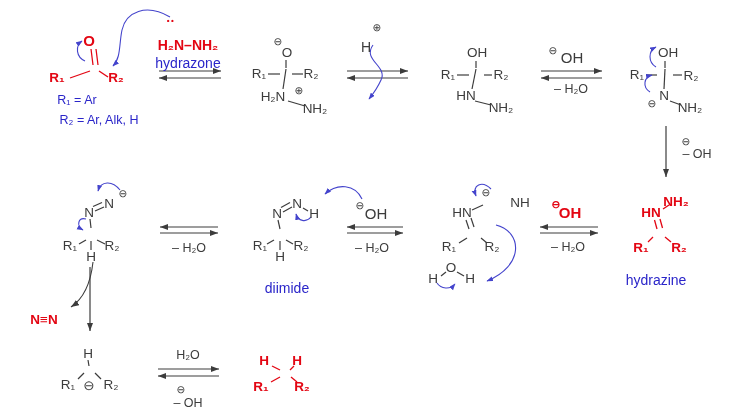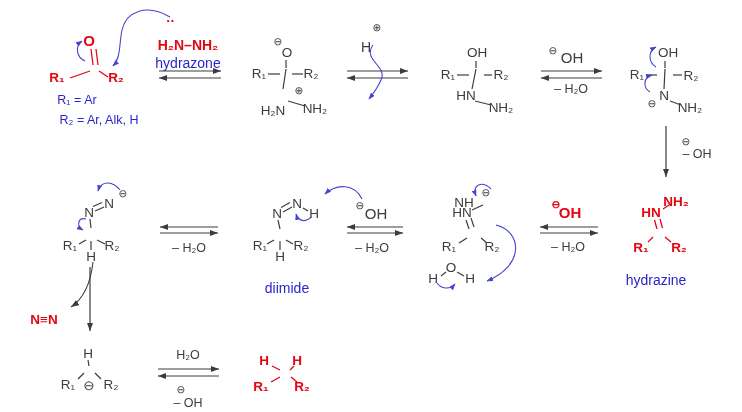--- a/index.html
+++ b/index.html
@@ -175,21 +175,21 @@
   <div class="lbl blue sm" style="left:99px;top:120px">R₂ = Ar, Alk, H</div>
 
   <div class="lbl red tiny" style="left:171px;top:21px">••</div>
   <div class="lbl red lbl14" style="left:188px;top:33px">H₂N–NH₂</div>
   <div class="lbl blue lbl14" style="left:188px;top:51px">hydrazone</div>
 
   <div class="lbl chg" style="left:278px;top:41px">⊖</div>
   <div class="lbl" style="left:287px;top:53px">O</div>
   <div class="lbl" style="left:259px;top:74px">R₁</div>
   <div class="lbl" style="left:311px;top:74px">R₂</div>
-  <div class="lbl" style="left:273px;top:111px">H₂N</div>
+  <div class="lbl" style="left:273px;top:97px">H₂N</div>
   <div class="lbl chg" style="left:299px;top:90px">⊕</div>
   <div class="lbl" style="left:315px;top:109px">NH₂</div>
 
   <div class="lbl lbl14" style="left:366px;top:35px">H</div>
   <div class="lbl chg" style="left:377px;top:27px">⊕</div>
 
   <div class="lbl" style="left:477px;top:53px">OH</div>
   <div class="lbl" style="left:448px;top:75px">R₁</div>
   <div class="lbl" style="left:501px;top:75px">R₂</div>
   <div class="lbl" style="left:466px;top:96px">HN</div>
@@ -213,21 +213,21 @@
   <div class="lbl red" style="left:651px;top:213px">HN</div>
   <div class="lbl red" style="left:641px;top:248px">R₁</div>
   <div class="lbl red" style="left:679px;top:248px">R₂</div>
   <div class="lbl blue lbl14" style="left:656px;top:268px">hydrazine</div>
 
   <div class="lbl red chg" style="left:556px;top:204px">⊖</div>
   <div class="lbl red lg" style="left:570px;top:212px">OH</div>
   <div class="lbl sm" style="left:568px;top:247px">– H₂O</div>
 
   <div class="lbl chg" style="left:486px;top:192px">⊖</div>
-  <div class="lbl" style="left:464px;top:203px">NH</div>
+  <div class="lbl" style="left:520px;top:203px">NH</div>
   <div class="lbl" style="left:462px;top:213px">HN</div>
   <div class="lbl" style="left:449px;top:247px">R₁</div>
   <div class="lbl" style="left:492px;top:247px">R₂</div>
   <div class="lbl" style="left:451px;top:268px">O</div>
   <div class="lbl" style="left:433px;top:279px">H</div>
   <div class="lbl" style="left:470px;top:279px">H</div>
 
   <div class="lbl chg" style="left:360px;top:205px">⊖</div>
   <div class="lbl lg" style="left:376px;top:213px">OH</div>
   <div class="lbl sm" style="left:372px;top:248px">– H₂O</div>

